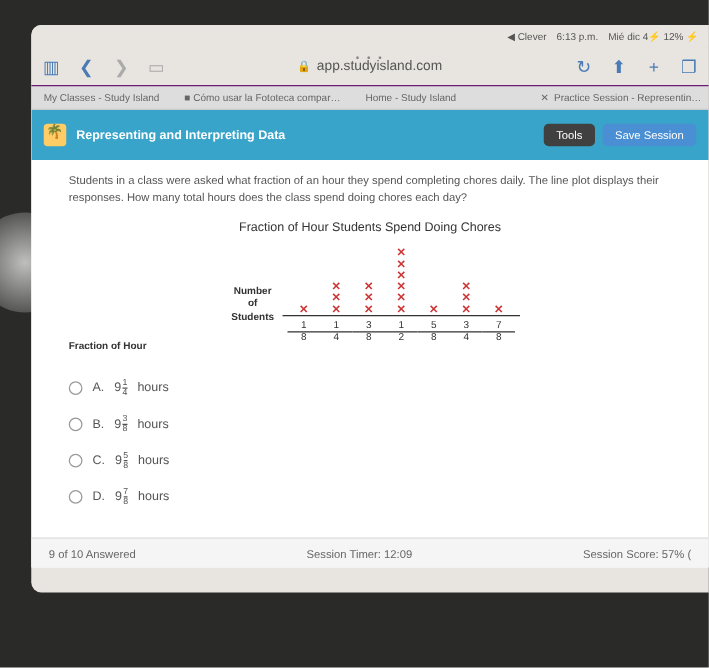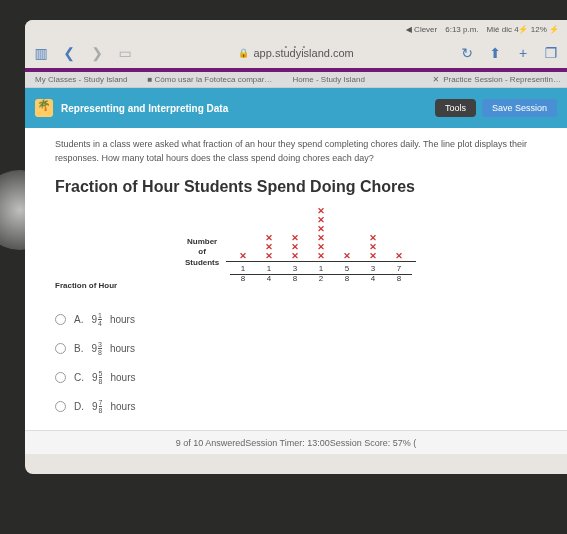--- a/index.html
+++ b/index.html
@@ -6,55 +6,55 @@
 body{width:567px;height:534px;background:#2a2a28;overflow:hidden}
 .device{position:absolute;top:20px;left:25px;right:0;bottom:60px;background:#e8e5e0;border-radius:8px 0 0 8px;overflow:hidden}
 .statusbar{height:18px;background:#e8e5e0;font-size:8px;color:#555;display:flex;justify-content:flex-end;align-items:center;padding:0 8px}
 .statusbar .left{display:flex;gap:8px}
 .browserbar{height:30px;background:#e8e5e0;display:flex;align-items:center;padding:0 6px;gap:8px}
 .bb-icon{width:20px;height:20px;display:flex;align-items:center;justify-content:center;color:#4a7bb5;font-size:14px}
 .bb-icon.gray{color:#aaa}
 .urlbar{flex:1;text-align:center;font-size:11px;color:#555;display:flex;align-items:center;justify-content:center;gap:4px}
 .lock{font-size:9px}
 .dots{position:absolute;top:22px;left:50%;transform:translateX(-50%);font-size:8px;color:#888;letter-spacing:2px}
-.tabsbar{height:20px;background:#ddd;display:flex;align-items:center;font-size:8px;color:#666;border-top:4px solid #701a75;border-bottom:1px solid #ccc}
+.tabsbar{height:20px;background:#ddd;display:flex;align-items:center;font-size:8px;color:#666;border-top:1px solid #701a75;border-bottom:1px solid #ccc}
 .tab{padding:0 10px;white-space:nowrap;overflow:hidden}
 .tabright{margin-left:auto;display:flex;align-items:center;gap:4px;padding-right:6px}
 .app{background:#fff;height:calc(100% - 88px);position:relative;overflow:hidden}
 .appheader{height:40px;background:#38a4c9;display:flex;align-items:center;padding:0 10px;gap:8px;color:#fff;font-size:10px}
 .palmicon{width:18px;height:18px;background:#fc6;border-radius:3px;position:relative}
 .palmicon::after{content:"🌴";font-size:11px;position:absolute;left:2px;top:0}
 .appheader .title{font-weight:bold}
 .appbuttons{margin-left:auto;display:flex;gap:6px}
 .btn{padding:4px 10px;border-radius:4px;font-size:9px;color:#fff;cursor:pointer}
 .btn.tools{background:#404040}
 .btn.save{background:#4a8fd4}
 .content{padding:10px 30px;font-size:9px;color:#555;line-height:1.5}
 .question{margin-bottom:10px}
-.charttitle{font-weight:bold;font-size:16px;margin:6px 0 8px;color:#333}
+.charttitle{text-align:center;font-weight:normal;font-size:10px;margin:6px 0 8px;color:#333}
 .chart{display:flex;justify-content:center;align-items:flex-end;margin-bottom:20px;position:relative;padding-left:50px}
 .ylabel{position:absolute;left:130px;top:30px;font-size:8px;text-align:center;line-height:1.3;font-weight:bold;color:#333}
 .plot{display:flex;align-items:flex-end;border-bottom:1.5px solid #333;padding:0 4px;position:relative}
 .col{width:26px;display:flex;flex-direction:column;align-items:center}
 .marks{display:flex;flex-direction:column-reverse;align-items:center;min-height:50px;justify-content:flex-start}
 .x{color:#c33;font-size:9px;line-height:9px;font-weight:bold}
 .tick{font-size:8px;margin-top:4px;text-align:center;line-height:1.1;color:#333}
 .tick .num{display:block}
 .tick .den{display:block;border-top:1px solid #333}
 .xlabel{text-align:left;font-size:8px;font-weight:bold;margin-top:30px;color:#333}
 .tickrow{position:absolute;top:100%;left:0;right:0;display:flex;padding:0 4px}
 .tickrow .tickwrap{width:26px;text-align:center}
 .answers{margin-top:20px}
 .answer{display:flex;align-items:center;gap:8px;margin:14px 0;font-size:10px;color:#555}
 .radio{width:11px;height:11px;border:1.5px solid #999;border-radius:50%;flex-shrink:0}
 .frac{display:inline-flex;align-items:center;gap:1px}
 .frac .whole{font-size:10px}
 .frac .stack{display:inline-flex;flex-direction:column;font-size:7px;line-height:7px;text-align:center}
 .frac .stack .d{border-top:1px solid #555}
-.footer{position:absolute;bottom:0;left:0;right:0;height:24px;background:#f5f5f5;border-top:1px solid #ddd;display:flex;align-items:center;padding:0 14px;font-size:9px;color:#666;justify-content:center}
+.footer{position:absolute;bottom:0;left:0;right:0;height:24px;background:#f5f5f5;border-top:1px solid #ddd;display:flex;align-items:center;padding:0 14px;font-size:9px;color:#666;justify-content:space-between}
 .lightglare{position:absolute;left:-20px;top:170px;width:80px;height:80px;background:radial-gradient(circle,rgba(255,255,255,0.7),rgba(255,255,255,0));border-radius:50%;pointer-events:none}
 </style>
 </head>
 <body>
 
 <div class="device">
   <div class="dots">• • •</div>
   <div class="statusbar">
     <div class="left">
       <span>◀ Clever</span>
@@ -240,18 +240,18 @@
                 <span>7</span>
                 <span class="d">8</span>
               </span>
             </span>
             <span> hours</span>
           </div>
         </div>
     </div>
     <div class="footer">
       <span>9 of 10 Answered</span>
-      <span>Session Timer: 13:00</span>
+      <span>Session Timer: 12:09</span>
       <span>Session Score: 57% (</span>
     </div>
   </div>
 </div>
 <div class="lightglare"></div>
 
 </body></html>

